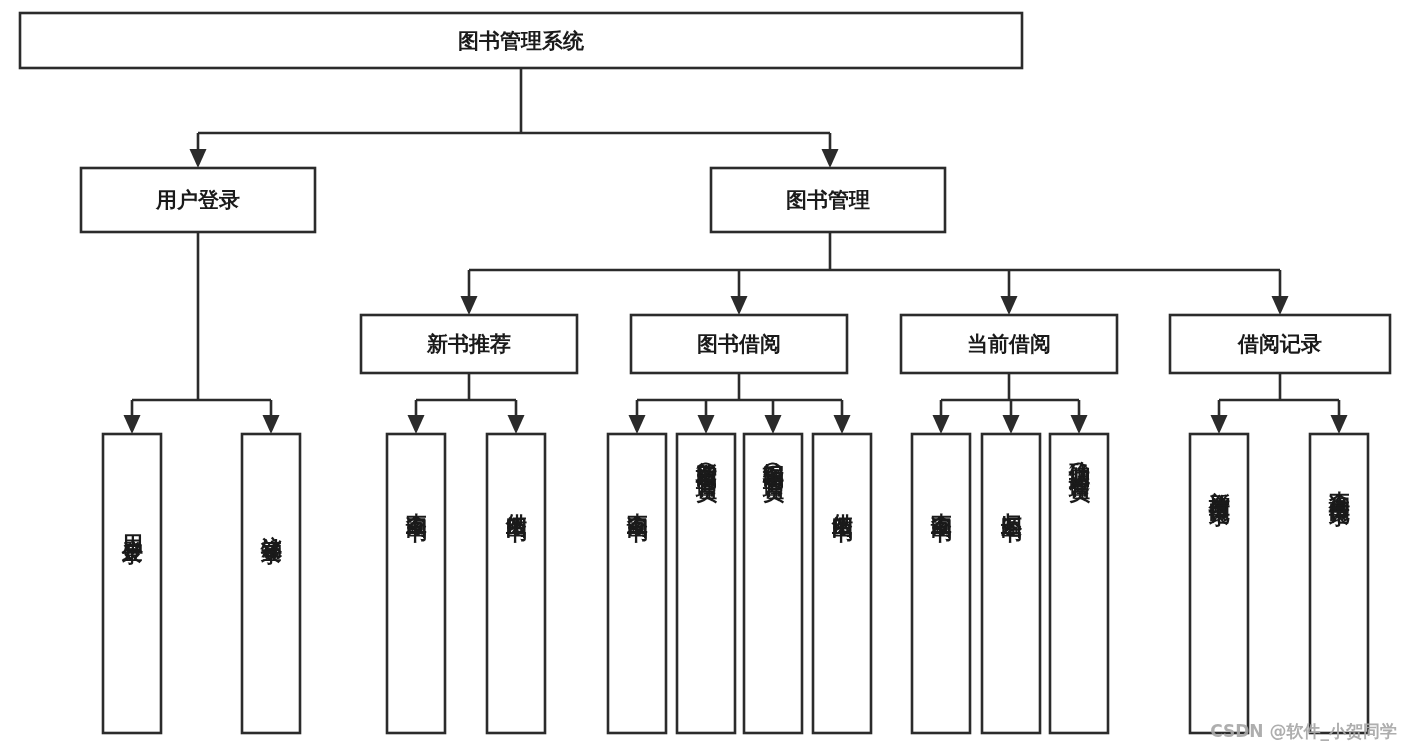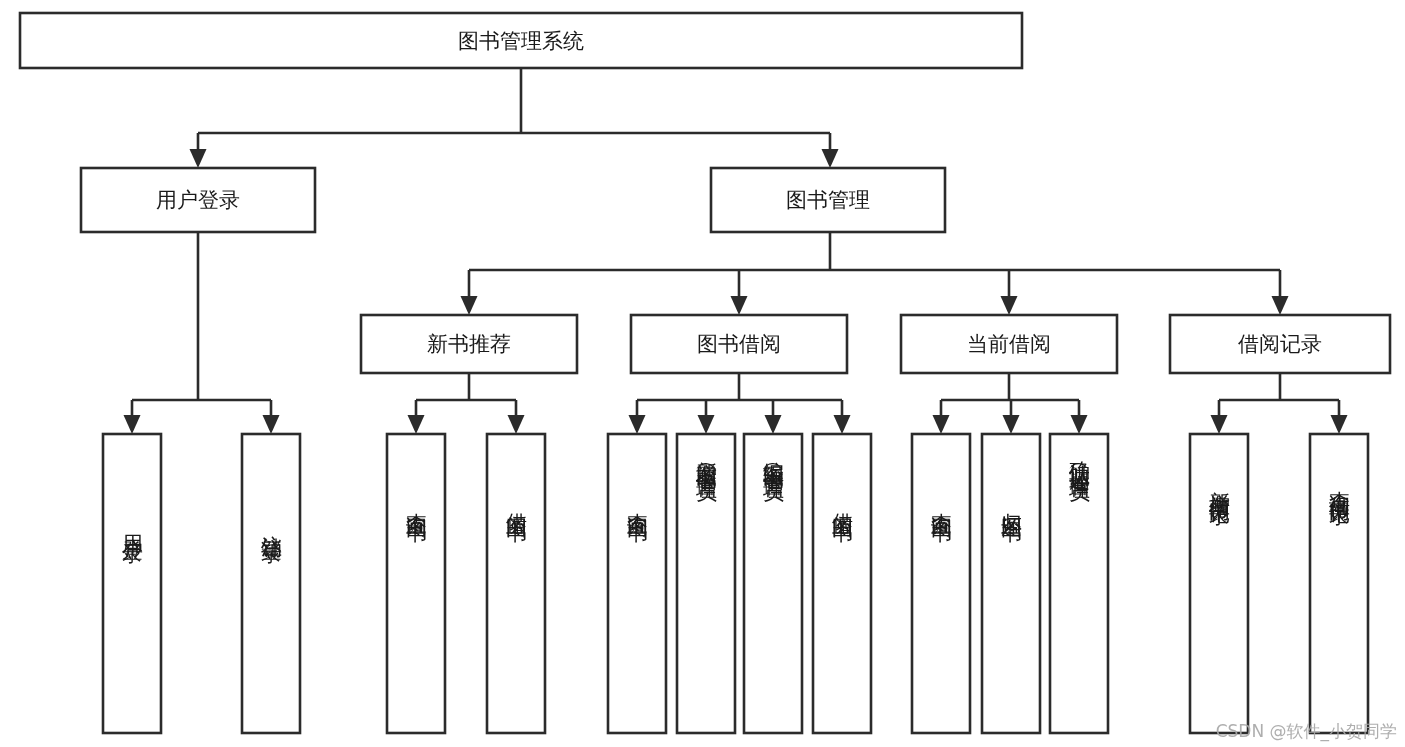--- a/index.html
+++ b/index.html
@@ -11,20 +11,21 @@
     width: 1405px;
     height: 747px;
     overflow: hidden;
     font-family: "DejaVu Sans", "Liberation Sans", sans-serif;
   }
   #diagram-root {
     position: relative;
     width: 1405px;
     height: 747px;
     background: #ffffff;
+    font-weight: bold;
   }
   svg#flowchart {
     position: absolute;
     left: 0;
     top: 0;
     width: 1405px;
     height: 747px;
     display: block;
   }
   .node-box {

